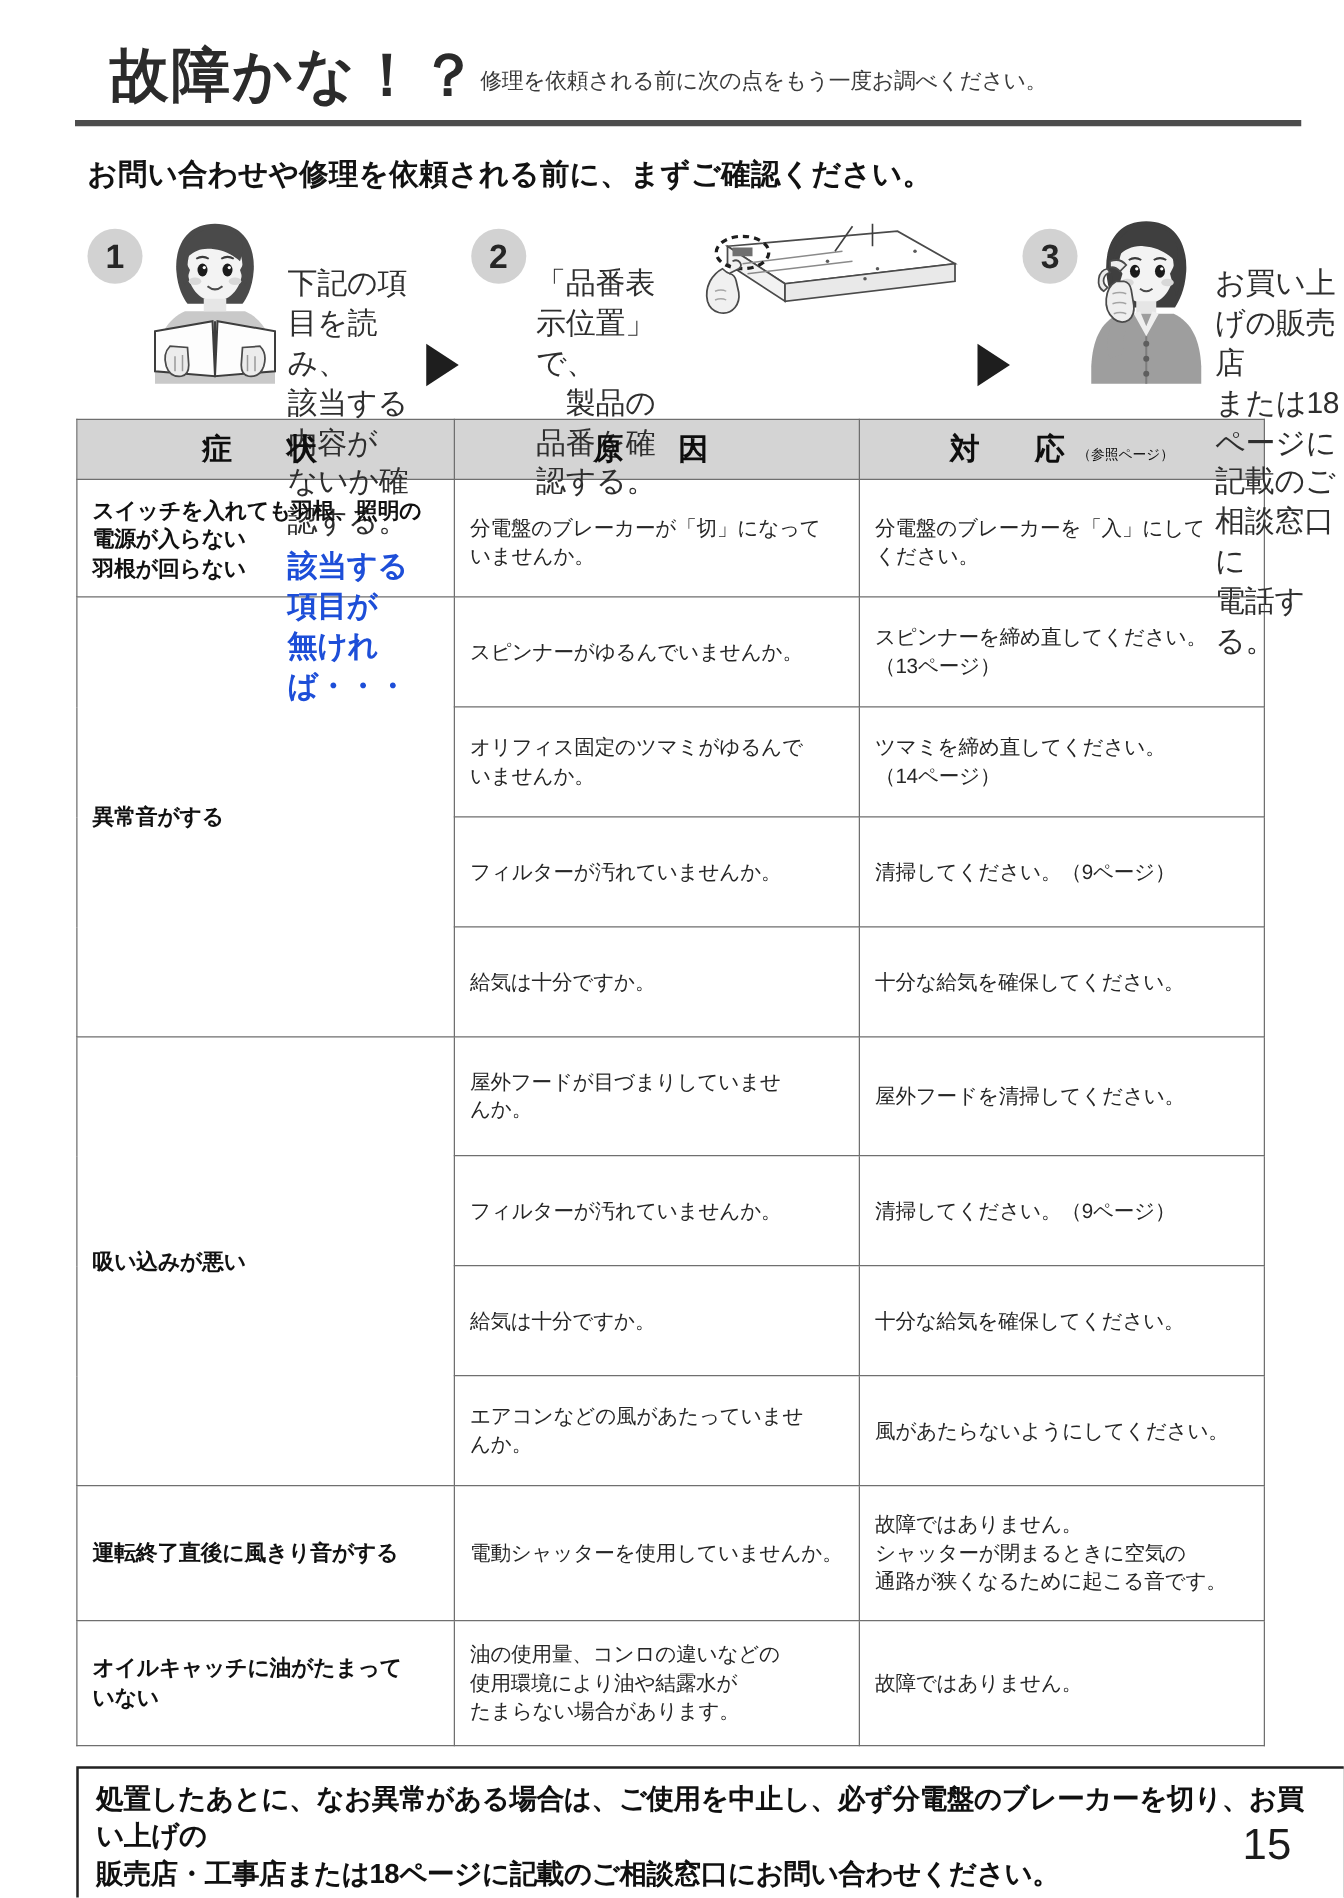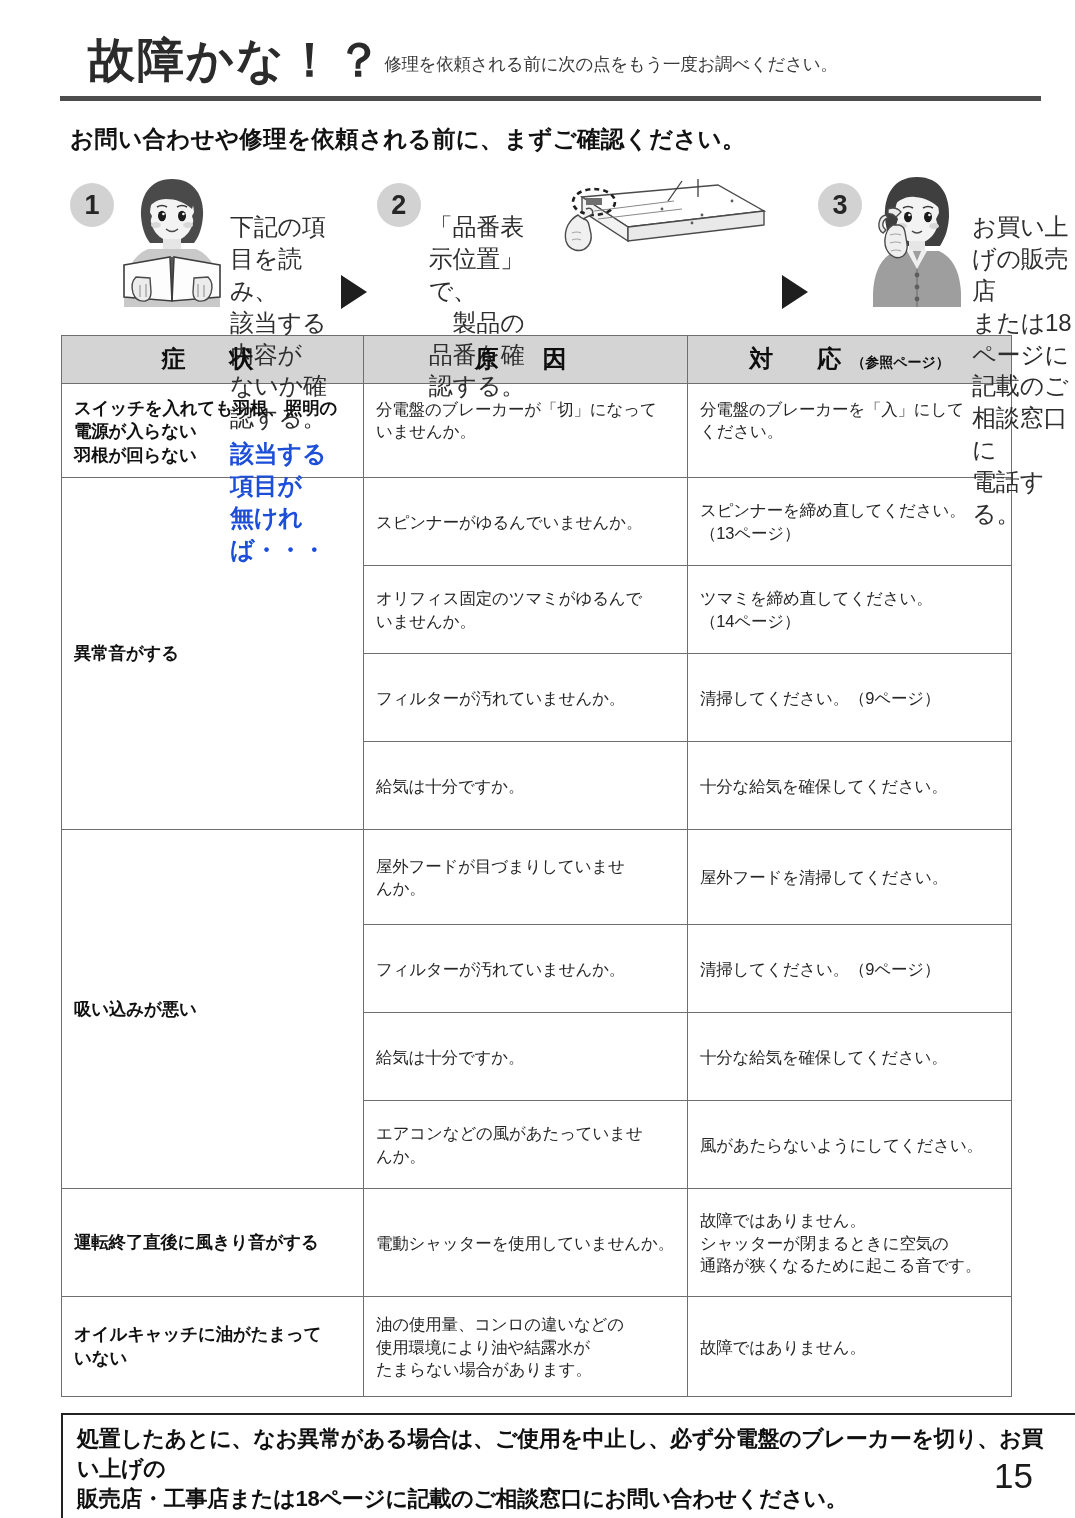--- a/index.html
+++ b/index.html
@@ -127,22 +127,22 @@
   .trouble-table thead th {
     background: #d4d4d4;
     font-size: 24px;
     font-weight: bold;
     text-align: center;
     padding: 7px 0 8px;
     letter-spacing: 10px;
     color: #0e0e0e;
   }
   .trouble-table thead th .paren {
-    font-size: 14px;
-    font-weight: bold;
+    font-size: 11px;
+    font-weight: normal;
     letter-spacing: 0;
   }
   .col-sym { width: 302px; }
   .col-cause { width: 324px; }
   .col-act { width: 324px; }
 
   td.sym {
     font-size: 17.5px;
     font-weight: bold;
     line-height: 1.34;
@@ -156,21 +156,21 @@
     vertical-align: middle;
     padding-top: 10px;
   }
   td.body {
     font-size: 16.5px;
     line-height: 1.36;
     color: #262626;
     white-space: pre-line;
     letter-spacing: -0.2px;
   }
-  tr.r1 td.body { vertical-align: top; padding-top: 14px; }
+  tr.r1 td.body { vertical-align: top; padding-top: 28px; }
 
   
   .note-box {
     margin: 16px 0 0 61px;
     width: 1016px;
     box-sizing: border-box;
     border: 2px solid #222;
     padding: 9px 14px 11px;
     font-size: 22px;
     font-weight: bold;

